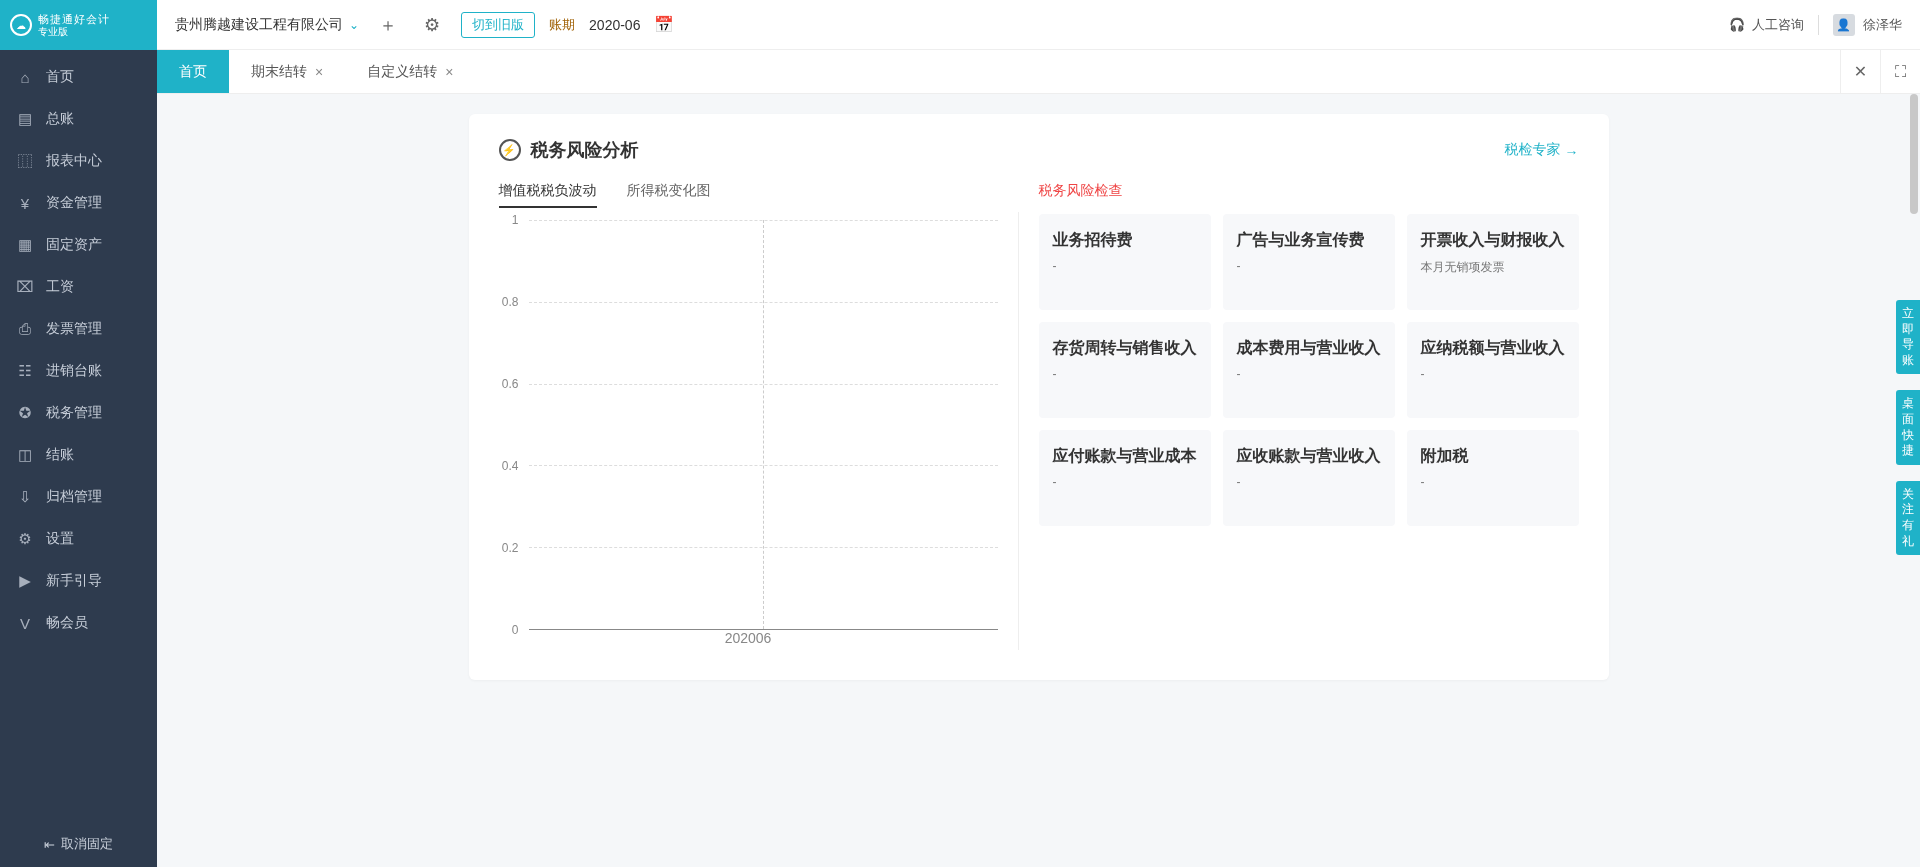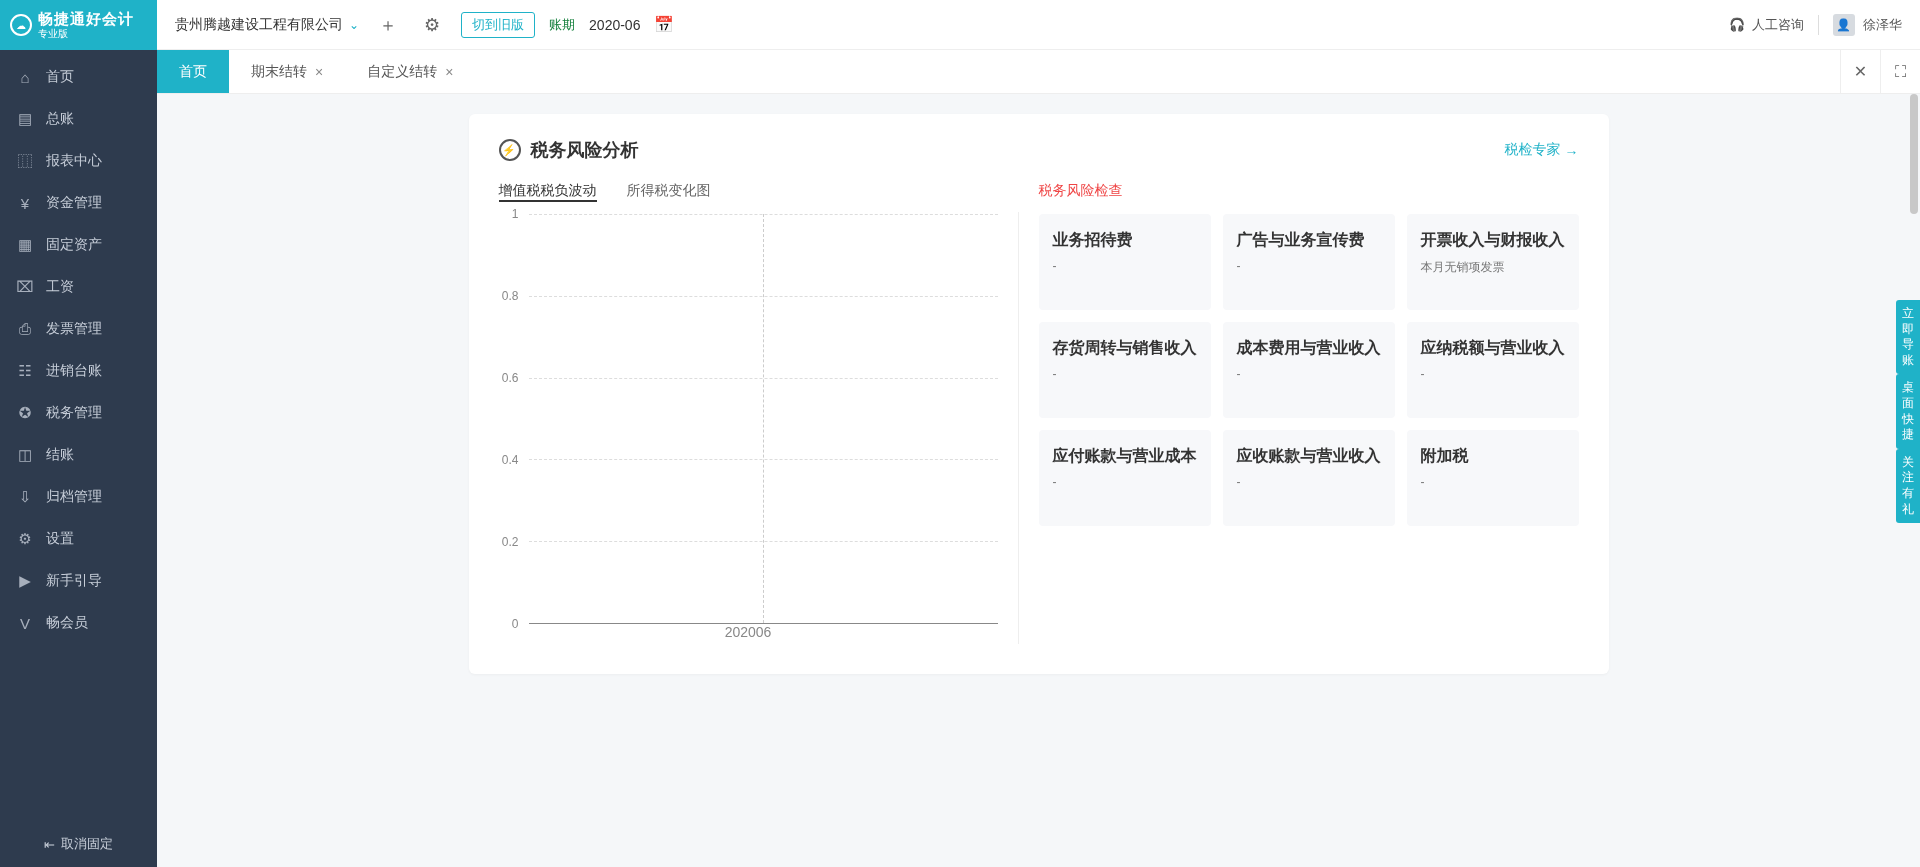--- a/index.html
+++ b/index.html
@@ -9,37 +9,37 @@
     color: #333;
     background: #f5f5f5;
     overflow: hidden;
   }
   .app { display: flex; height: 100vh; }
 
   
   .sidebar { width: 157px; background: #2e3b4e; color: #c6cdd8; display: flex; flex-direction: column; }
   .logo { height: 50px; background: #1fb2c8; display: flex; align-items: center; padding: 0 10px; color: #fff; gap: 6px; }
   .logo-icon { width: 22px; height: 22px; border: 2px solid #fff; border-radius: 50%; display: flex; align-items: center; justify-content: center; font-size: 10px; }
-  .logo-text { font-size: 15px; font-weight: 700; letter-spacing: 1px; }
+  .logo-text { font-size: 11px; font-weight: 400; letter-spacing: 1px; }
   .logo-sub { font-size: 10px; margin-top: -2px; }
   .nav { flex: 1; overflow-y: auto; padding-top: 6px; }
   .nav-item { display: flex; align-items: center; gap: 12px; padding: 12px 16px; cursor: pointer; font-size: 14px; }
   .nav-icon { width: 18px; text-align: center; opacity: .8; font-size: 15px; }
   .unpin { display: flex; align-items: center; justify-content: center; gap: 6px; padding: 14px 0; font-size: 13px; cursor: pointer; }
 
   
   .main { flex: 1; display: flex; flex-direction: column; background: #f5f7f9; min-width: 0; }
 
   
   .topbar { height: 50px; background: #fff; display: flex; align-items: center; padding: 4px 18px; border-bottom: 1px solid #eee; gap: 14px; }
   .company { display: flex; align-items: center; gap: 6px; cursor: pointer; }
   .chev { color: #1fb2c8; font-size: 12px; }
   .tb-icon { width: 30px; text-align: center; font-size: 18px; color: #666; cursor: pointer; }
   .switch-old { border: 1px solid #1fb2c8; color: #1fb2c8; padding: 3px 10px; border-radius: 3px; font-size: 13px; cursor: pointer; }
-  .period-label { color: #15803d; font-size: 13px; }
+  .period-label { color: #a16207; font-size: 13px; }
   .period-val { color: #333; font-size: 14px; }
   .cal-icon { color: #1fb2c8; font-size: 16px; cursor: pointer; }
   .tb-spacer { flex: 1; }
   .support { display: flex; align-items: center; gap: 6px; color: #555; cursor: pointer; font-size: 13px; }
   .divider { width: 1px; height: 20px; background: #ddd; }
   .user { display: flex; align-items: center; gap: 8px; font-size: 13px; color: #555; }
   .avatar { width: 22px; height: 22px; background: #d7dbe0; border-radius: 3px; display: flex; align-items: center; justify-content: center; color: #fff; font-size: 12px; }
 
   
   .tabstrip { height: 44px; background: #fff; display: flex; align-items: stretch; border-bottom: 1px solid #eee; position: relative; }
@@ -54,41 +54,41 @@
   .scroll-inner { padding: 20px 0 30px; }
   .card { background: #fff; border-radius: 6px; margin: 0 auto; width: 1140px; padding: 24px 30px 30px; box-shadow: 0 1px 3px rgba(0,0,0,.04); }
   .card-head { display: flex; align-items: center; justify-content: space-between; margin-bottom: 20px; }
   .card-title { display: flex; align-items: center; gap: 10px; font-size: 18px; font-weight: 600; color: #333; }
   .bolt { width: 22px; height: 22px; border: 2px solid #555; border-radius: 50%; display: flex; align-items: center; justify-content: center; font-size: 11px; }
   .expert-link { color: #1fb2c8; display: flex; align-items: center; gap: 4px; cursor: pointer; font-size: 14px; }
 
   .card-body { display: flex; gap: 0; }
   .chart-side { width: 530px; }
   .chart-tabs { display: flex; gap: 30px; margin-bottom: 12px; }
-  .chart-tab { font-size: 14px; color: #666; cursor: pointer; }
+  .chart-tab { padding-bottom: 6px; font-size: 14px; color: #666; cursor: pointer; }
   .chart-tab.active { color: #333; border-bottom: 2px solid #333; }
   .chart-area { position: relative; height: 430px; }
   .y-axis { position: absolute; left: 0; top: 0; bottom: 20px; width: 30px; }
   .y-tick { position: absolute; right: 10px; font-size: 12px; color: #888; transform: translateY(-50%); }
   .plot { position: absolute; left: 30px; right: 0; top: 0; bottom: 20px; border-bottom: 1px solid #888; }
   .plot::before { content:""; position:absolute; left:50%; top:0; bottom:0; border-left:1px dashed #ccc; }
   .guide { position: absolute; left: 0; right: 0; border-top: 1px dashed #ddd; }
   .x-label { position: absolute; left: 50%; bottom: 4px; transform: translateX(-50%); font-size: 14px; color: #888; }
 
   .vline { width: 1px; background: #eee; margin: 30px 20px 0; }
 
   .risk-side { flex: 1; }
   .risk-title { font-size: 14px; color: #ef4444; margin-bottom: 14px; }
   .risk-grid { display: grid; grid-template-columns: repeat(3, 1fr); gap: 12px; }
   .risk-card { background: #f7f8fa; border-radius: 4px; padding: 16px 14px; height: 96px; }
   .risk-card h4 { font-size: 16px; font-weight: 600; color: #333; margin-bottom: 8px; white-space: nowrap; }
   .risk-card p { font-size: 12px; color: #777; }
 
   
-  .sticky-right { position: fixed; right: 0; top: 300px; display: flex; flex-direction: column; gap: 0; }
+  .sticky-right { position: fixed; right: 0; top: 300px; display: flex; flex-direction: column; gap: 16px; }
   .sticky-btn { width: 24px; background: #1fb2c8; color: #fff; font-size: 12px; padding: 6px 4px; text-align: center; cursor: pointer; border-radius: 3px 0 0 3px; line-height: 1.3; }
 
   .scrollbar-v { position: absolute; right: 2px; top: 0; width: 8px; height: 120px; background: #c8c8c8; border-radius: 4px; }
 </style>
 </head>
 <body>
 
 <div class="app">
 
   <aside class="sidebar">

